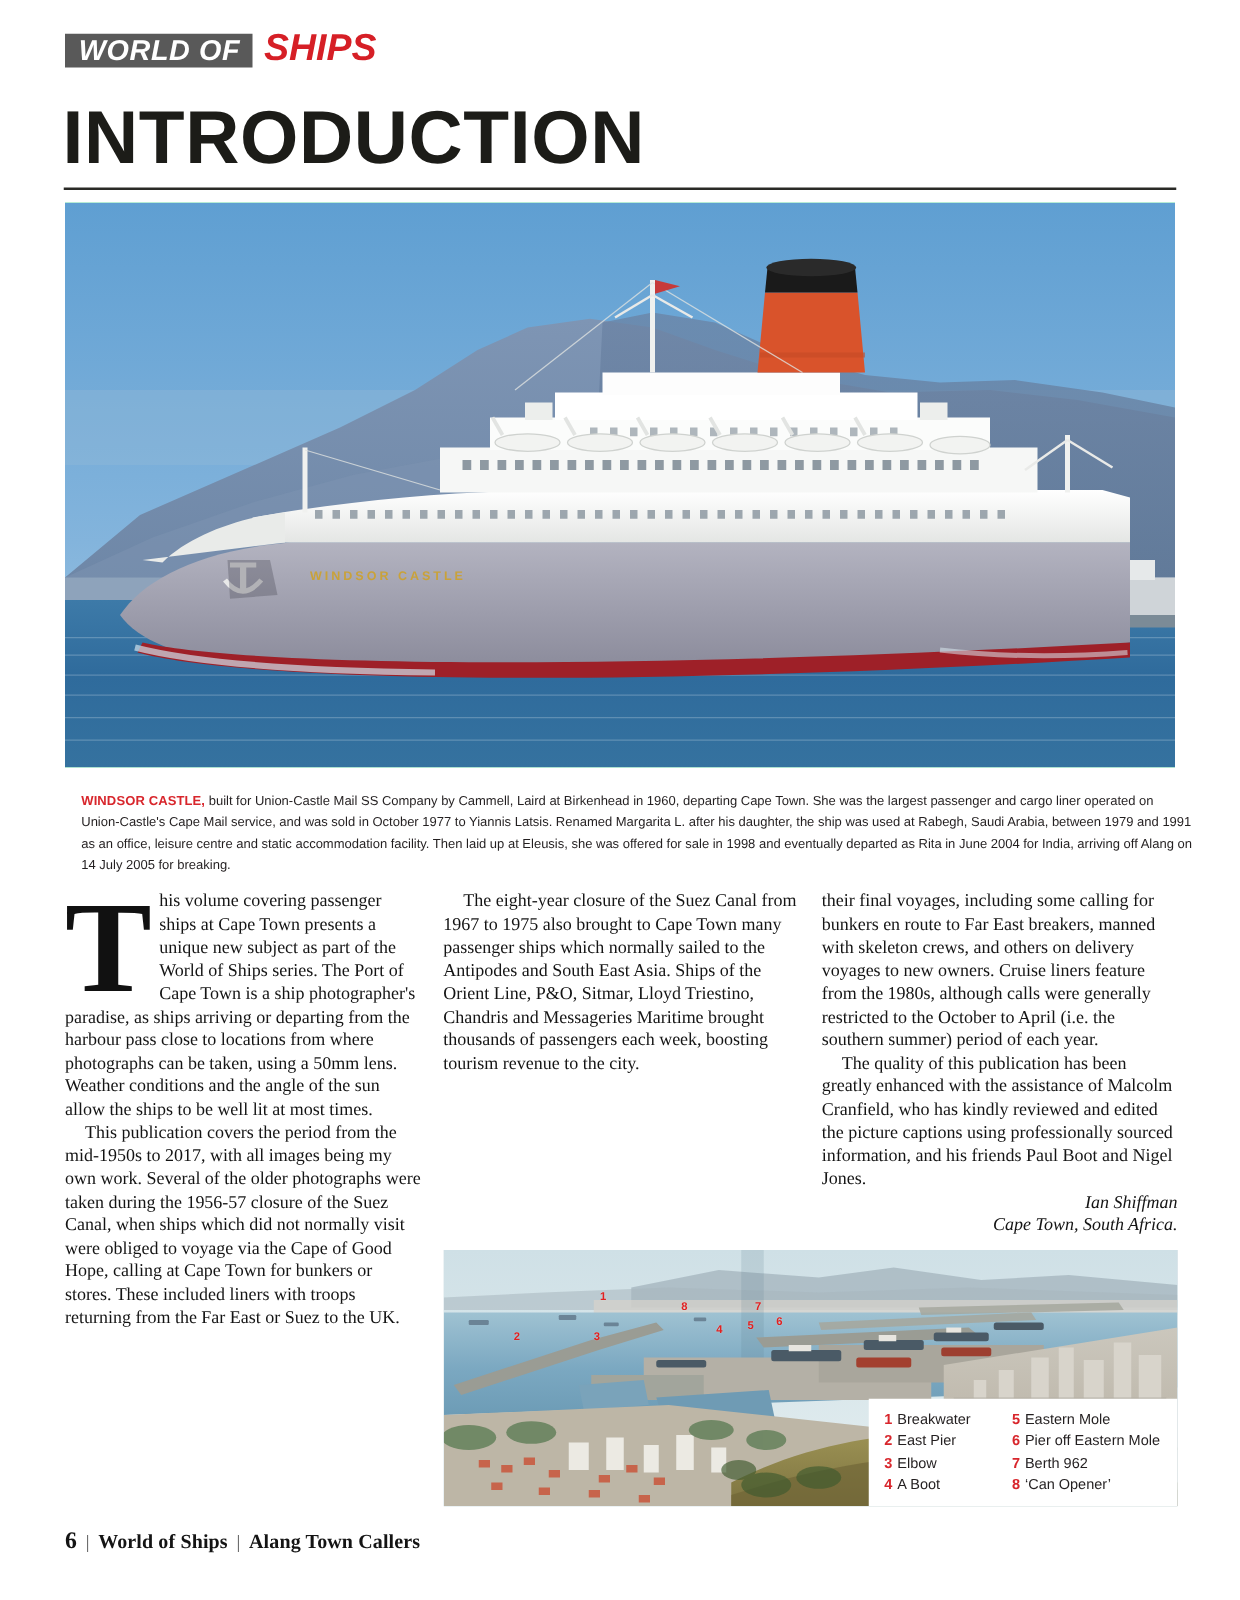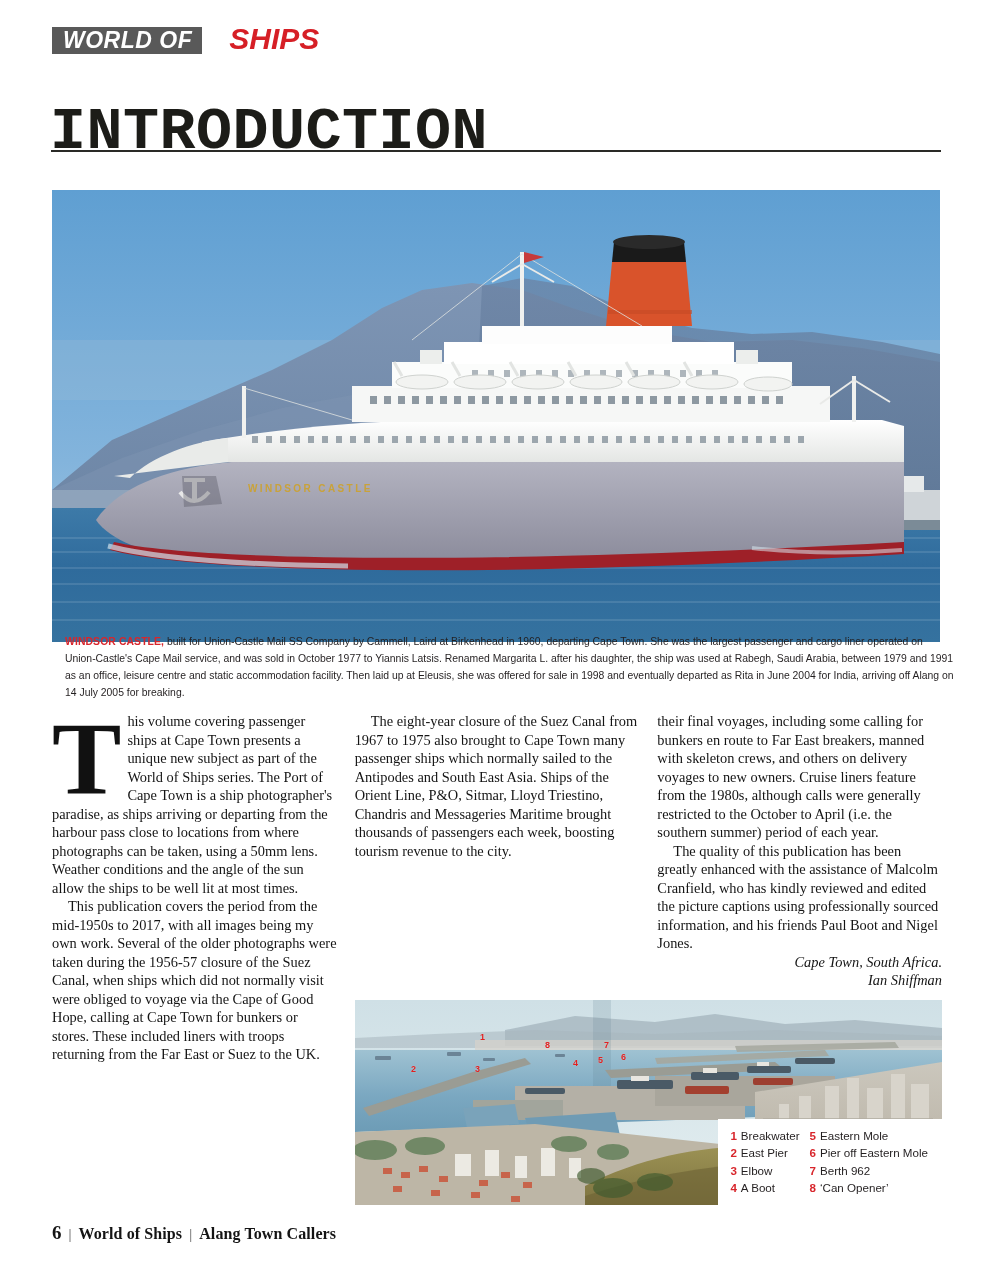--- a/index.html
+++ b/index.html
@@ -33,48 +33,47 @@
     display: flex; align-items: center;
     line-height: 1;
   }
   .masthead-ships {
     color: #d61f26;
     font-family: "Liberation Sans", sans-serif;
     font-weight: bold;
     font-style: italic;
     font-size: 30px;
     letter-spacing: 0px;
-    padding-left: 27px;
+    padding-left: 9px;
     display: flex; align-items: center;
     line-height: 1;
   }
 
   
   .page-title {
     position: absolute;
     left: 50px; top: 78px;
-    font-family: Liberation Mono, monospace;
+    font-family: Liberation Sans, sans-serif;
     font-weight: bold;
     font-size: 60px;
     letter-spacing: 0.5px;
     color: #1c1c18;
     line-height: 1.05;
-    margin-top: 23px;
   }
   .title-rule {
     position: absolute;
     left: 51px; top: 150px;
     width: 890px; height: 2px;
     background: #2a2a26;
   }
 
   
   .hero-photo {
     position: absolute;
-    left: 52px; top: 190px;
+    left: 52px; top: 162px;
     width: 888px; height: 452px;
     overflow: hidden;
     background: #86efac;
   }
   .hero-svg { display: block; width: 100%; height: 100%; }
 
   
   .caption {
     position: absolute;
     left: 65px; top: 634px;
@@ -147,21 +146,21 @@
     text-shadow: 0 0 1px rgba(255,255,255,0.45);
   }
 
   
   .legend {
     position: absolute;
     right: 0px; bottom: 0px;
     background: #ffffff;
     padding: 8px 14px 8px 12px;
     display: flex;
-    gap: 10px;
+    gap: 33px;
     font-family: "Liberation Sans", sans-serif;
     font-size: 11.6px;
     line-height: 1.52;
     color: #231f20;
   }
   .legend-col { display: flex; flex-direction: column; }
   .legend-row { white-space: nowrap; }
   .legend-num {
     color: #d8262c;
     font-weight: bold;
@@ -439,22 +438,22 @@
     <p>This publication covers the period from the mid-1950s to 2017, with all images being my own work. Several of the older photographs were taken during the 1956-57 closure of the Suez Canal, when ships which did not normally visit were obliged to voyage via the Cape of Good Hope, calling at Cape Town for bunkers or stores. These included liners with troops returning from the Far East or Suez to the UK.</p>
   </div>
 
   <div class="col">
     <p>The eight-year closure of the Suez Canal from 1967 to 1975 also brought to Cape Town many passenger ships which normally sailed to the Antipodes and South East Asia. Ships of the Orient Line, P&amp;O, Sitmar, Lloyd Triestino, Chandris and Messageries Maritime brought thousands of passengers each week, boosting tourism revenue to the city.</p>
   </div>
 
   <div class="col">
     <p class="first noindent">their final voyages, including some calling for bunkers en route to Far East breakers, manned with skeleton crews, and others on delivery voyages to new owners. Cruise liners feature from the 1980s, although calls were generally restricted to the October to April (i.e. the southern summer) period of each year.</p>
     <p>The quality of this publication has been greatly enhanced with the assistance of Malcolm Cranfield, who has kindly reviewed and edited the picture captions using professionally sourced information, and his friends Paul Boot and Nigel Jones.</p>
+    <p class="signoff noindent">Ian Shiffman</p>
     <p class="signoff noindent">Cape Town, South Africa.</p>
-    <p class="signoff noindent">Ian Shiffman</p>
   </div>
 
 </div>
 
 <div class="aerial-photo">
   <svg class="aerial-svg" viewBox="0 0 587 205" preserveAspectRatio="none">
     <defs>
       <linearGradient id="asky" x1="0" y1="0" x2="0" y2="1">
         <stop offset="0%" stop-color="#cfe0e6"></stop>
         <stop offset="100%" stop-color="#e4eef0"></stop>

